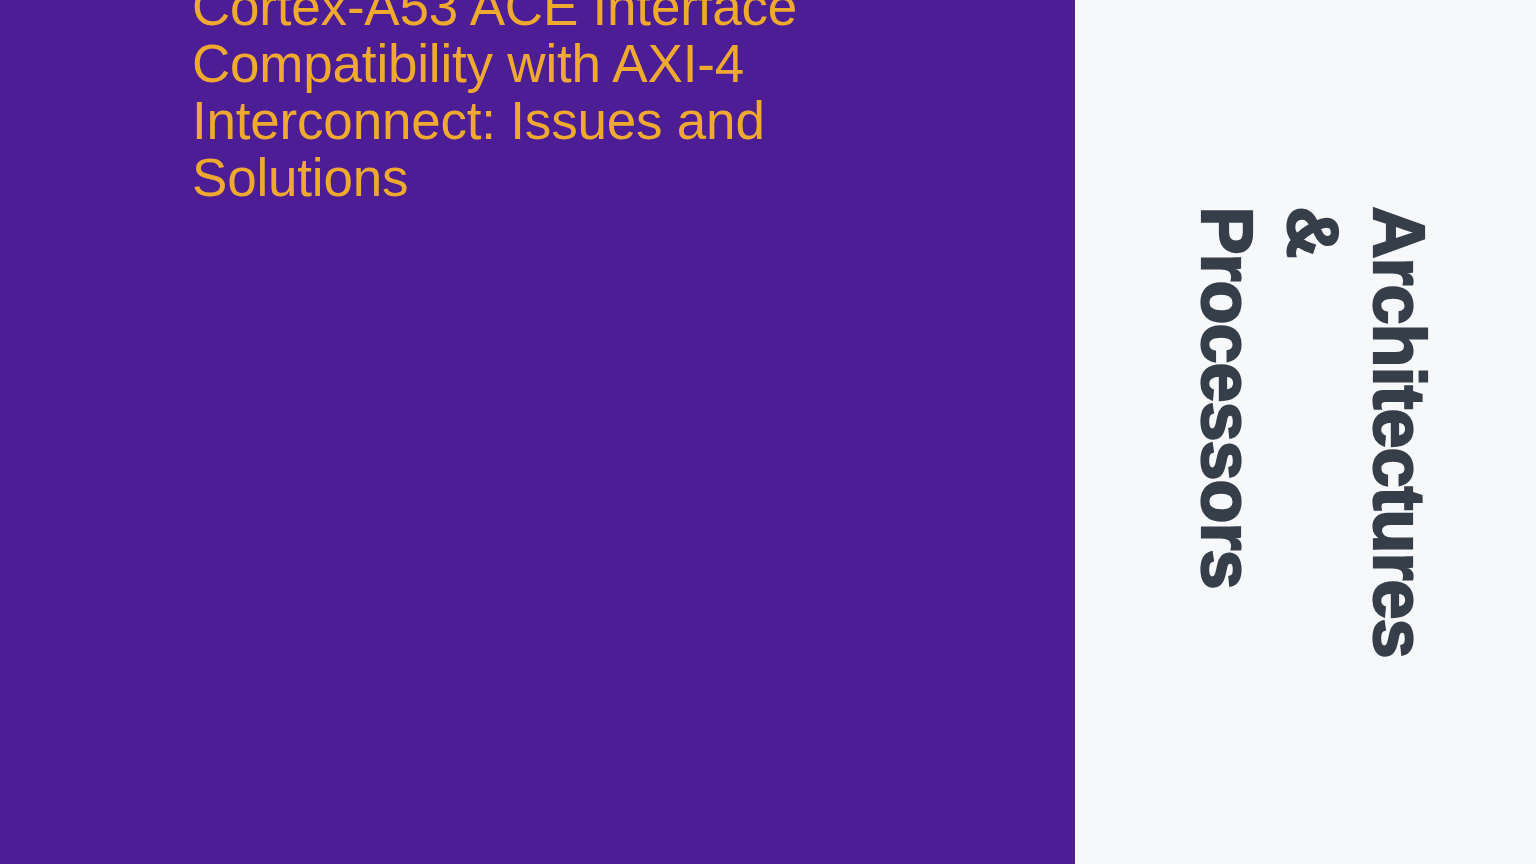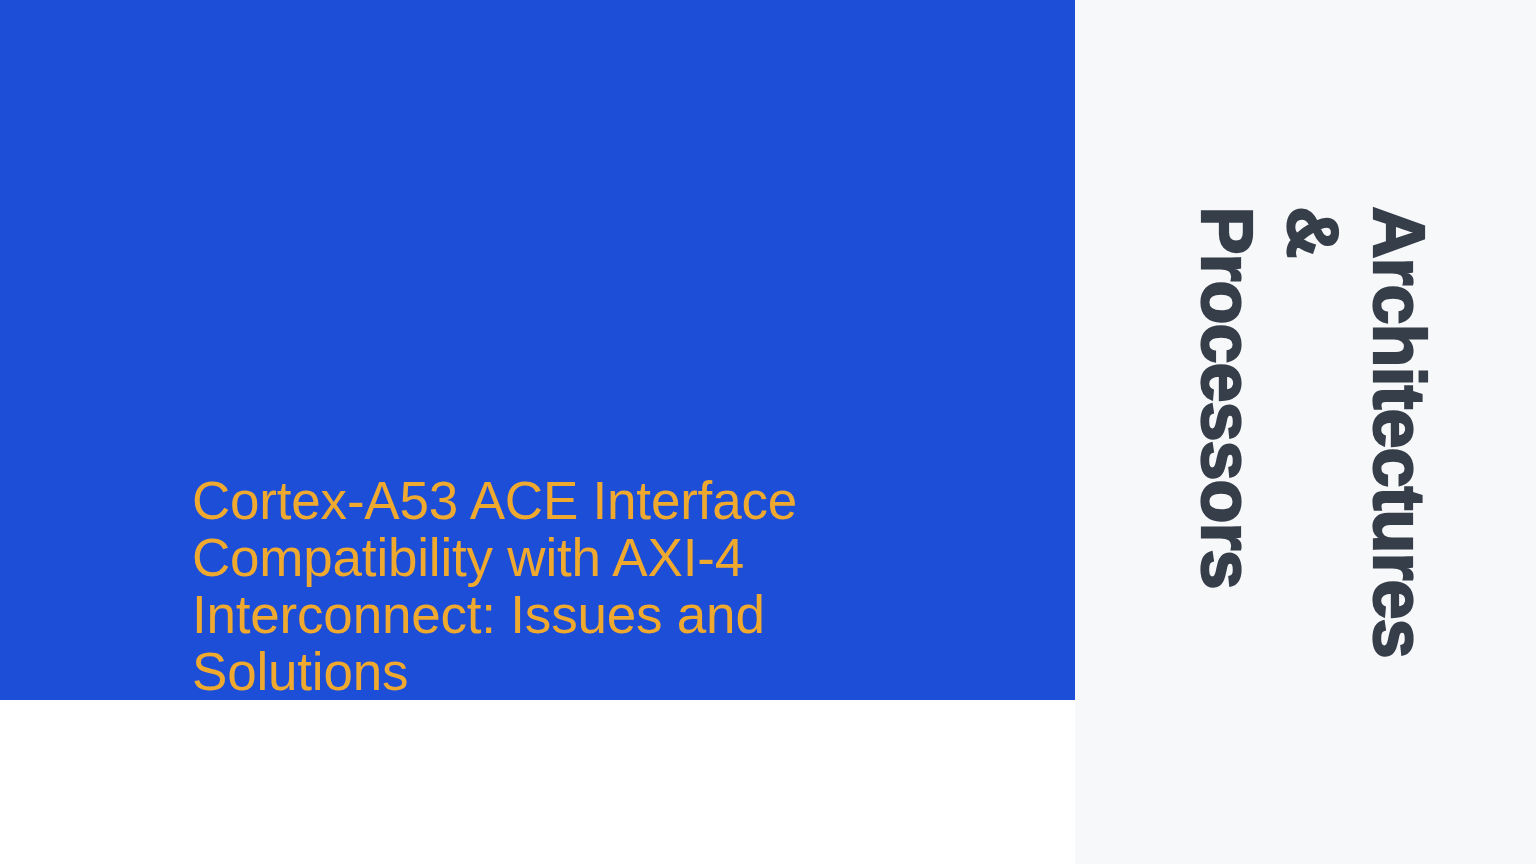--- a/index.html
+++ b/index.html
@@ -21,25 +21,25 @@
     height: 864px;
     display: flex;
     flex-direction: row;
     overflow: hidden;
   }
 
   
   #left-panel {
     position: relative;
     width: 1075px;
-    height: 700px;
-    background: #1d4ed8;
+    height: 864px;
+    background: #4c1d95;
     flex: 0 0 1075px;
     display: flex;
-    align-items: flex-end;
+    align-items: flex-start;
     overflow: hidden;
   }
 
   #title-block {
     padding-left: 192px;
     padding-right: 60px;
     width: 100%;
     box-sizing: border-box;
     margin-top: -22px;
   }

